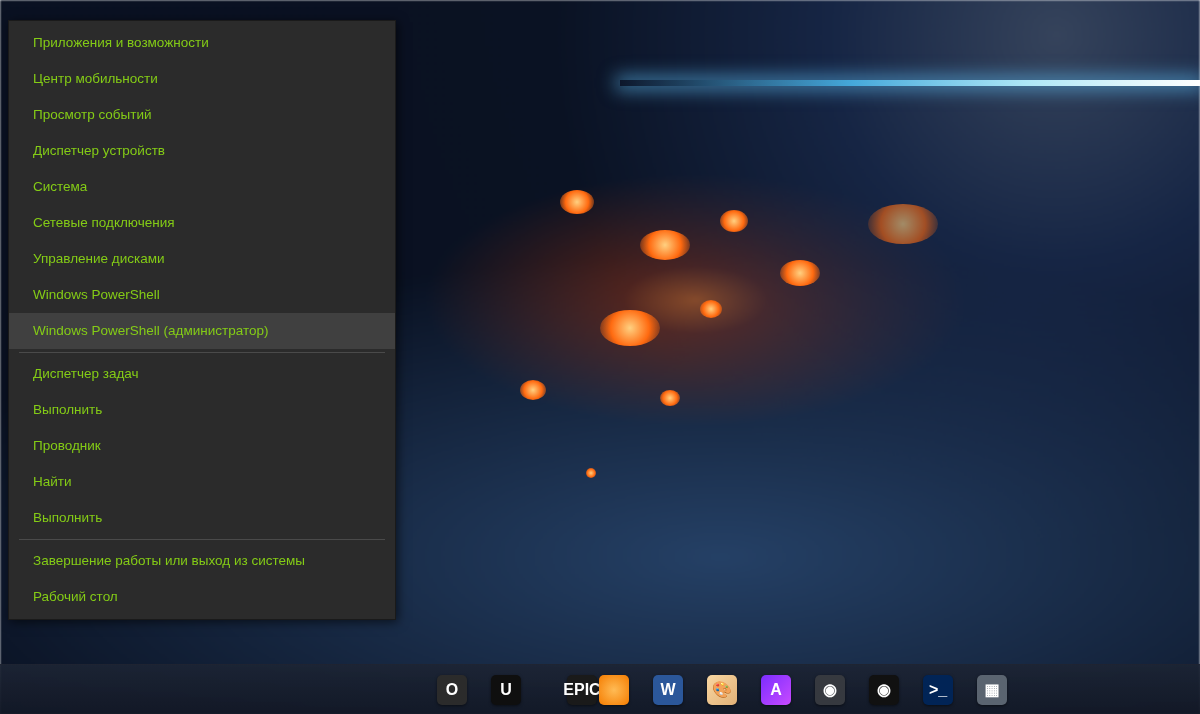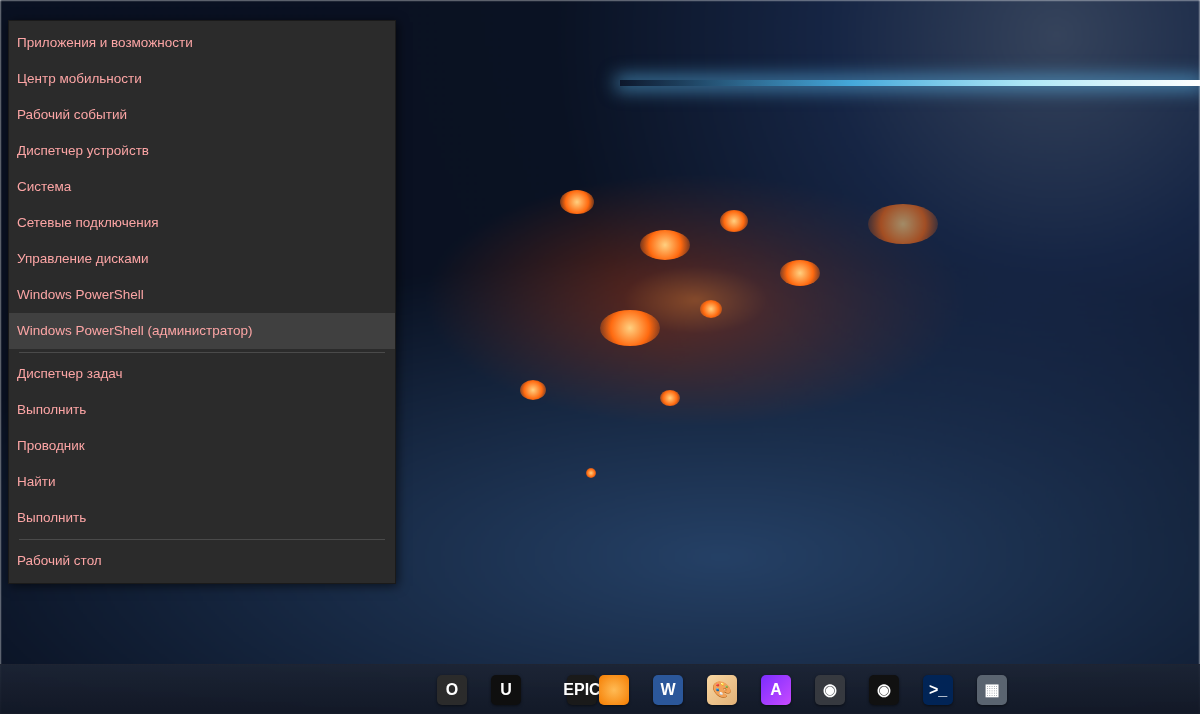--- a/index.html
+++ b/index.html
@@ -29,22 +29,22 @@
   .winx-menu {
     position: absolute;
     left: 8px; top: 20px;
     width: 388px;
     background: #2b2b2b;
     border: 1px solid #1a1a1a;
     box-shadow: 2px 2px 10px rgba(0,0,0,0.6);
     padding: 4px 0;
   }
   .menu-item {
-    padding: 10px 14px 10px 8px;
-    color: #fca5a5;
+    padding: 10px 14px 10px 24px;
+    color: #84cc16;
     font-size: 13.5px;
     line-height: 16px;
     cursor: default;
     white-space: nowrap;
   }
   .menu-item.hover { background: #404040; }
   .menu-sep {
     height: 1px;
     background: #4a4a4a;
     margin: 3px 10px;
@@ -99,34 +99,35 @@
 <div class="ember" style="left:700px;top:300px;width:22px;height:18px"></div>
 <div class="ember" style="left:780px;top:260px;width:40px;height:26px"></div>
 <div class="ember" style="left:520px;top:380px;width:26px;height:20px"></div>
 <div class="ember" style="left:660px;top:390px;width:20px;height:16px"></div>
 <div class="ember" style="left:586px;top:468px;width:10px;height:10px"></div>
 <div class="ember" style="left:868px;top:204px;width:70px;height:40px;opacity:0.6"></div>
 
 <div class="winx-menu" id="winx-menu">
     <div class="menu-item">Приложения и возможности</div>
     <div class="menu-item">Центр мобильности</div>
-    <div class="menu-item">Рабочий событий</div>
+    <div class="menu-item">Просмотр событий</div>
     <div class="menu-item">Диспетчер устройств</div>
     <div class="menu-item">Система</div>
     <div class="menu-item">Сетевые подключения</div>
     <div class="menu-item">Управление дисками</div>
     <div class="menu-item">Windows PowerShell</div>
     <div class="menu-item hover">Windows PowerShell (администратор)</div>
     <div class="menu-sep"></div>
     <div class="menu-item">Диспетчер задач</div>
     <div class="menu-item">Выполнить</div>
     <div class="menu-item">Проводник</div>
     <div class="menu-item">Найти</div>
     <div class="menu-item">Выполнить</div>
     <div class="menu-sep"></div>
+    <div class="menu-item">Завершение работы или выход из системы</div>
     <div class="menu-item">Рабочий стол</div>
   </div>
 
 <div class="taskbar" id="taskbar">
     <div class="task-icon">
       <div class="box bg-origin">O</div>
     </div>
     <div class="task-icon">
       <div class="box bg-ubisoft">U</div>
     </div>

